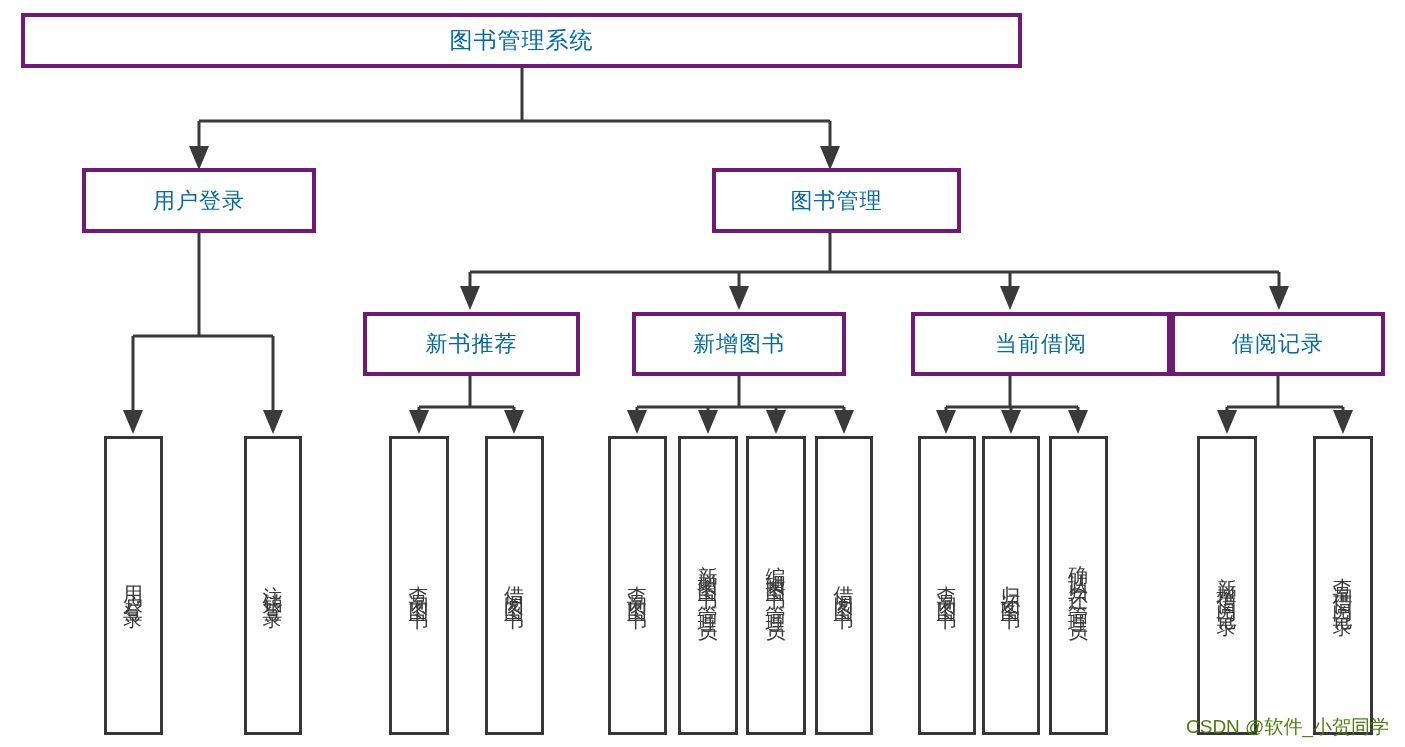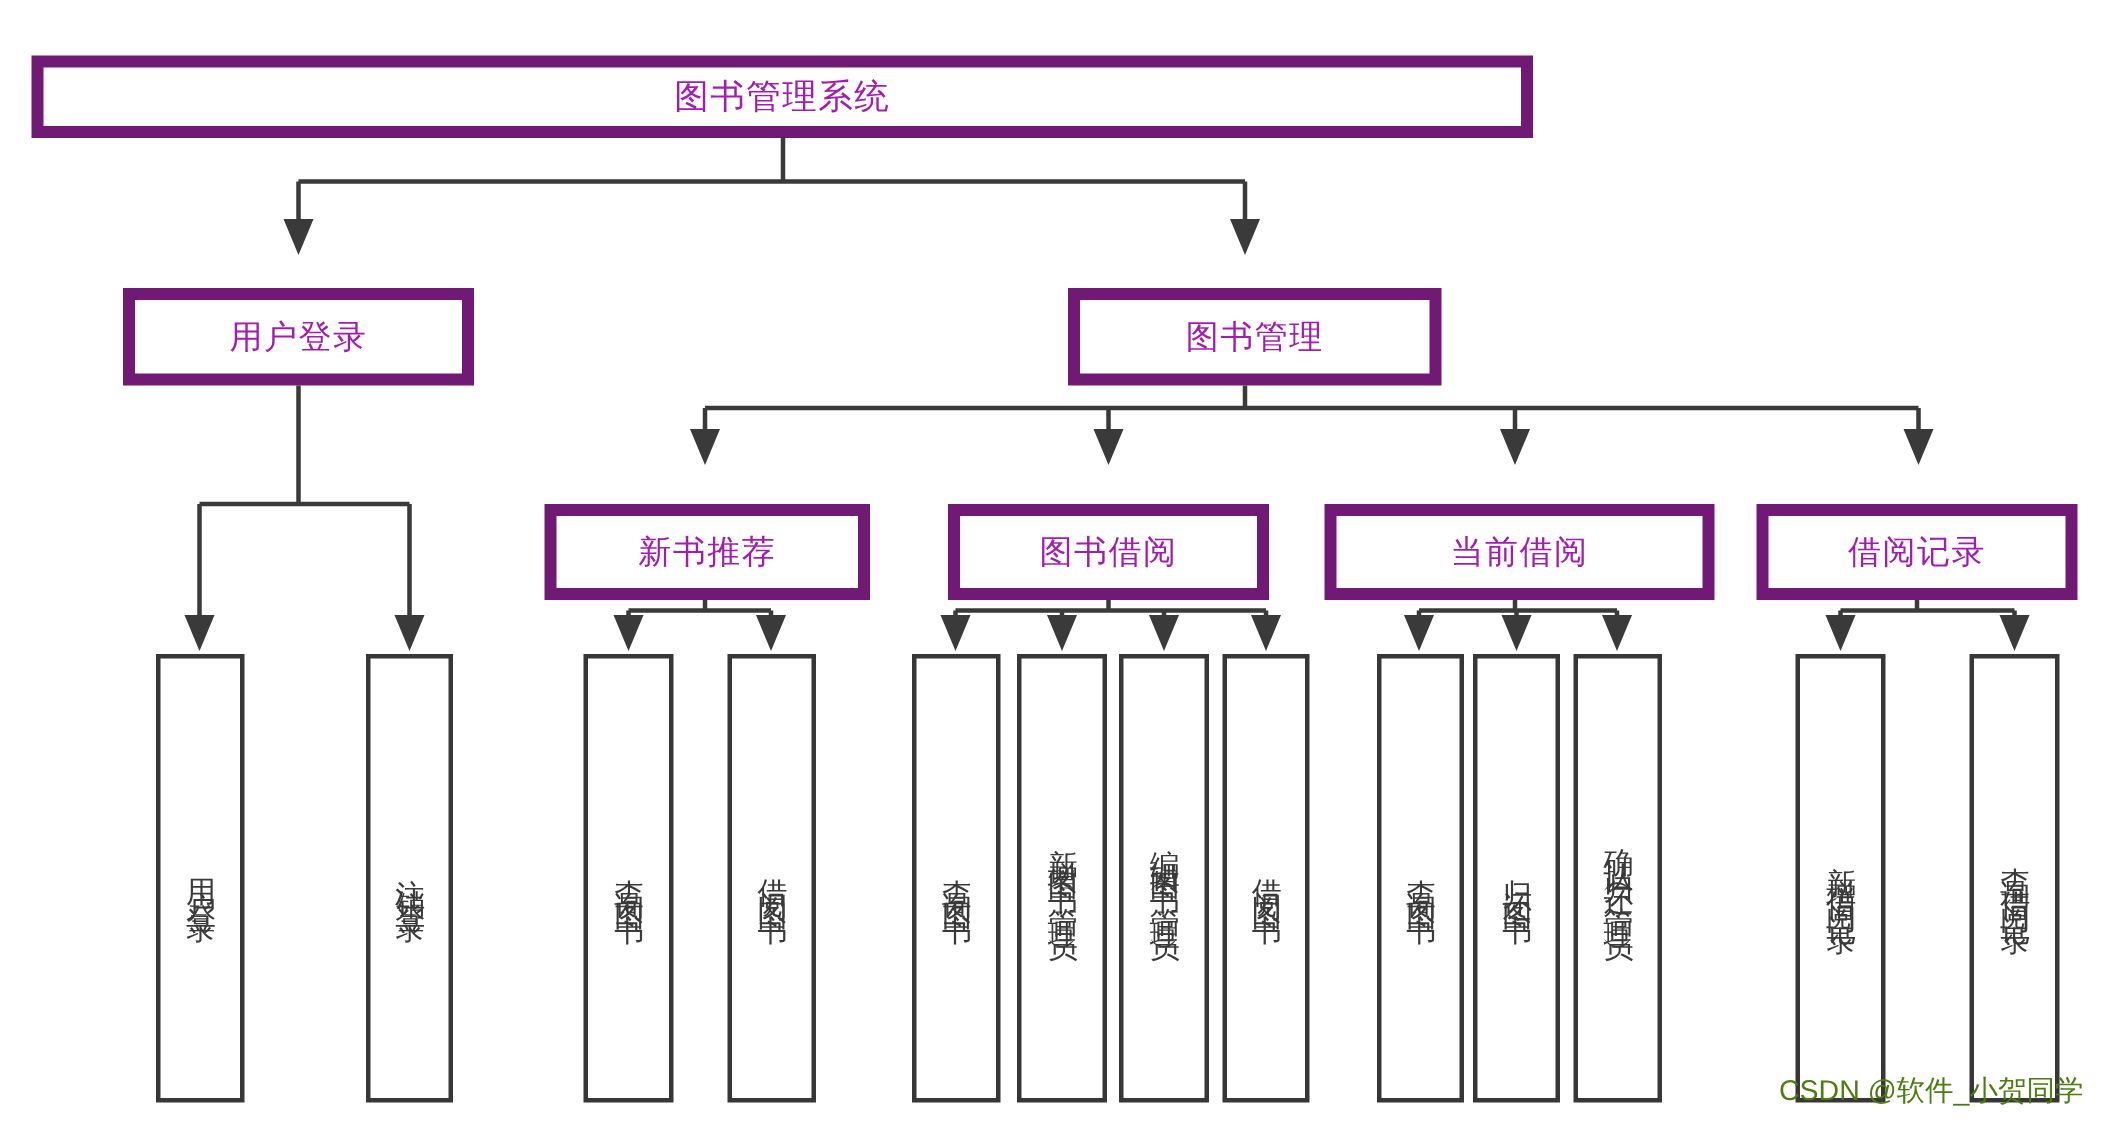--- a/index.html
+++ b/index.html
@@ -18,38 +18,37 @@
   #connectors {
     position: absolute;
     left: 0;
     top: 0;
     z-index: 0;
   }
   .box {
     position: absolute;
     box-sizing: border-box;
     background: #ffffff;
-    border: 8px solid #701a75;
-    color: #a21caf;
+    border: 4px solid #701a75;
+    color: #0369a1;
     display: flex;
     align-items: center;
     justify-content: center;
     z-index: 1;
     font-size: 22px;
     letter-spacing: 1px;
     white-space: nowrap;
-    margin-top: 24px;
   }
   .root-box { left: 21px; top: 13px; width: 1001px; height: 55px; font-size: 23px; }
   .l2-user  { left: 82px;  top: 168px; width: 234px; height: 65px; }
   .l2-book  { left: 712px; top: 168px; width: 249px; height: 65px; }
   .l3 { top: 312px; height: 64px; }
   .l3-newbook { left: 363px;  width: 217px; text-align: right; }
   .l3-borrow  { left: 632px;  width: 214px; }
-  .l3-current { left: 883px;  width: 260px; }
+  .l3-current { left: 911px;  width: 260px; }
   .l3-records { left: 1171px; width: 214px; }
   .leaf {
     position: absolute;
     top: 436px;
     height: 299px;
     box-sizing: border-box;
     background: #ffffff;
     border: 3px solid #373737;
     display: flex;
     align-items: center;
@@ -138,21 +137,21 @@
       M1217 410 L1237 410 L1227 434 Z
       M1333 410 L1353 410 L1343 434 Z"></path>
   </svg>
 
   <div class="box root-box">图书管理系统</div>
 
   <div class="box l2-user">用户登录</div>
   <div class="box l2-book">图书管理</div>
 
   <div class="box l3 l3-newbook">新书推荐</div>
-  <div class="box l3 l3-borrow">图书借阅</div>
+  <div class="box l3 l3-borrow">新增图书</div>
   <div class="box l3 l3-current">当前借阅</div>
   <div class="box l3 l3-records">借阅记录</div>
 
   <div class="leaf leaf-1">
     <span>用户登录</span>
   </div>
   <div class="leaf leaf-2">
     <span>注销登录</span>
   </div>
 

